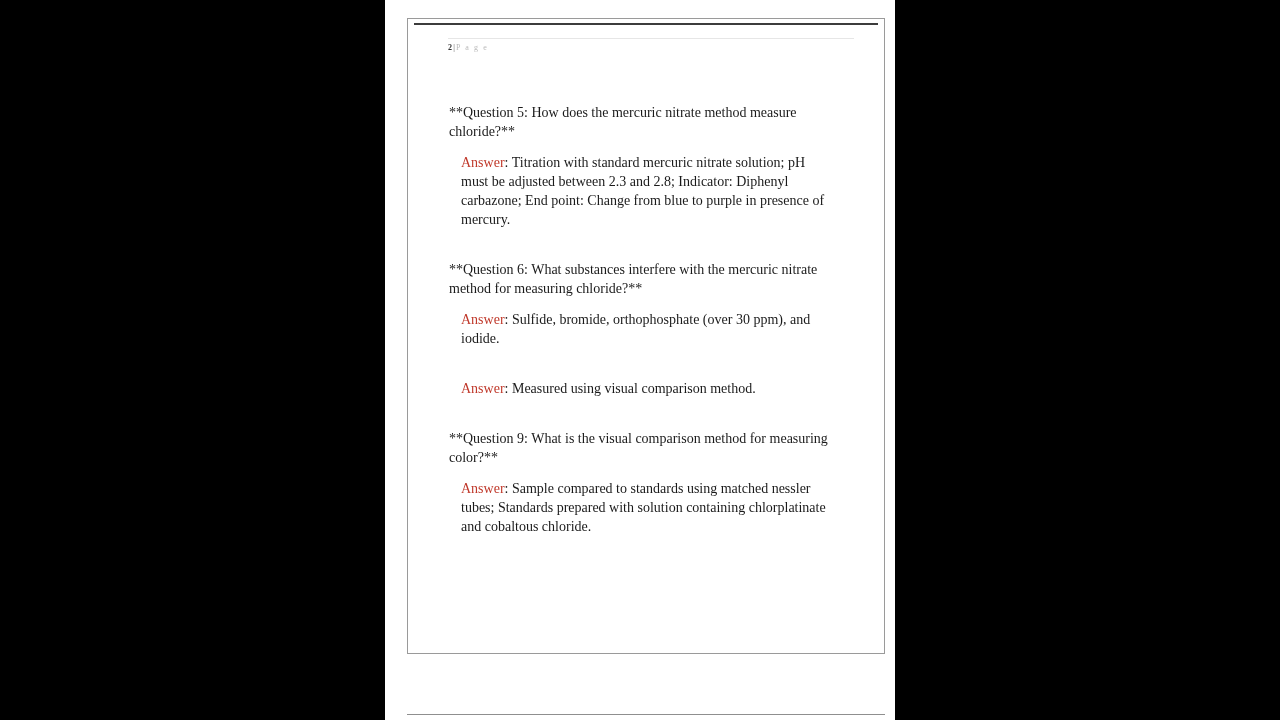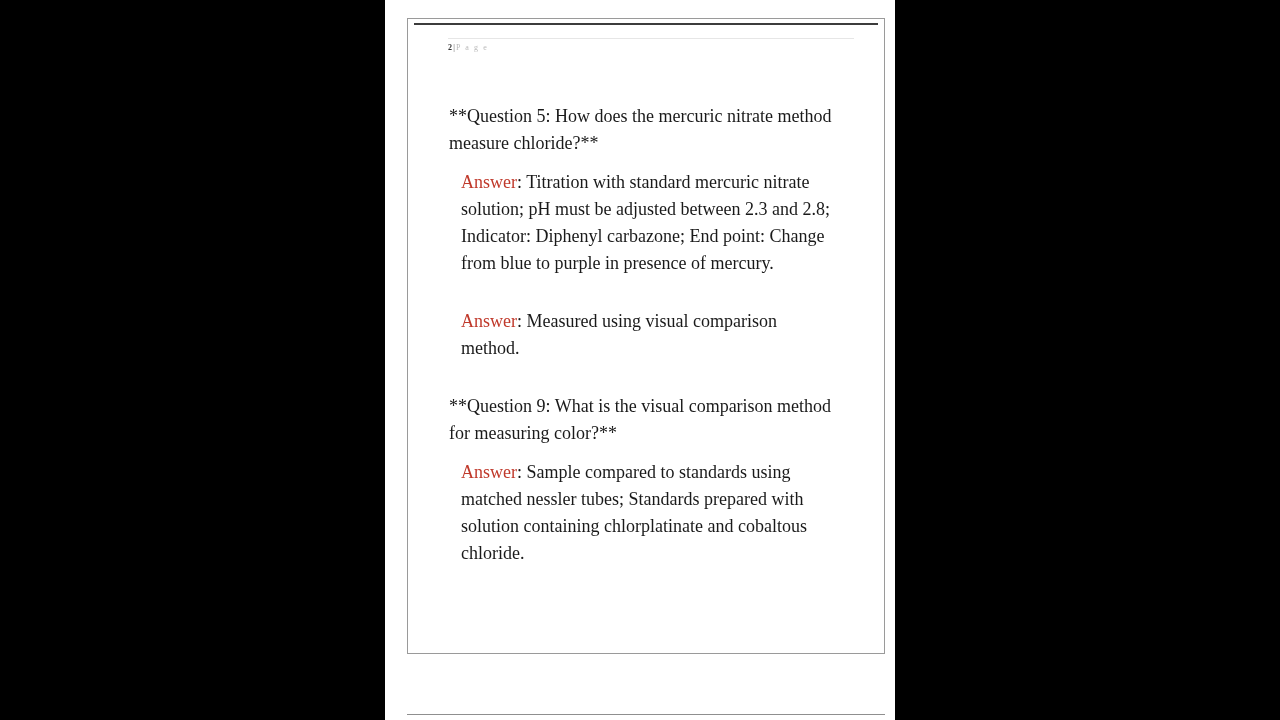--- a/index.html
+++ b/index.html
@@ -84,22 +84,22 @@
     letter-spacing: 1.6px;
   }
 
   
   #content {
     position: absolute;
     left: 41px;            
     top: 84px;             
     width: 395px;
     color: #1a1a1a;
-    font-size: 18px;
-    line-height: 27px;
+    font-size: 14px;
+    line-height: 19px;
   }
   .qa-block {
     margin-bottom: 31px;
   }
   .qa-block:last-child {
     margin-bottom: 0;
   }
   .question {
     margin: 0 0 7px 0;
     text-align: left;
@@ -134,20 +134,22 @@
       </div>
 
       <div id="content">
 
         <div class="qa-block">
           <p class="question">**Question 5: How does the mercuric nitrate method measure chloride?**</p>
           <p class="answer"><span class="answer-label">Answer</span><span>: Titration with standard mercuric nitrate solution; pH must be adjusted between 2.3 and 2.8; Indicator: Diphenyl carbazone; End point: Change from blue to purple in presence of mercury.</span></p>
         </div>
 
         <div class="qa-block">
+          <p class="question">**Question 6: What substances interfere with the mercuric nitrate method for measuring chloride?**</p>
+          <p class="answer"><span class="answer-label">Answer</span><span>: Sulfide, bromide, orthophosphate (over 30 ppm), and iodide.</span></p>
         </div>
 
 
         <div class="qa-block">
           <p class="answer"><span class="answer-label">Answer</span><span>: Measured using visual comparison method.</span></p>
         </div>
 
         <div class="qa-block">
           <p class="question">**Question 9: What is the visual comparison method for measuring color?**</p>
           <p class="answer"><span class="answer-label">Answer</span><span>: Sample compared to standards using matched nessler tubes; Standards prepared with solution containing chlorplatinate and cobaltous chloride.</span></p>

